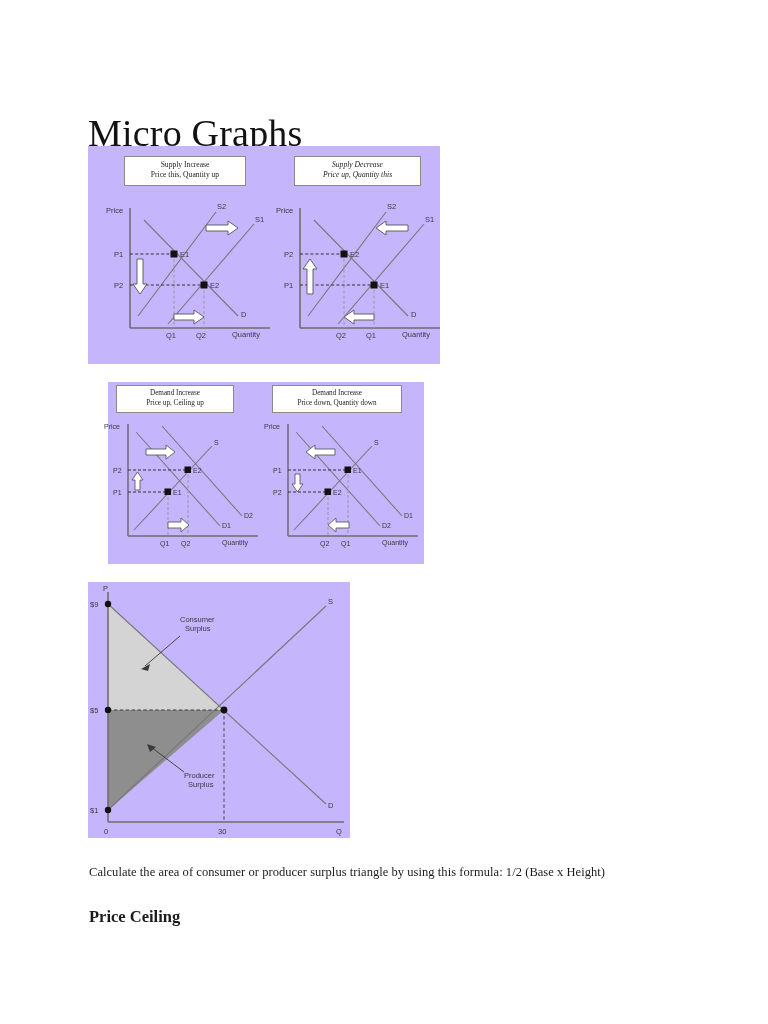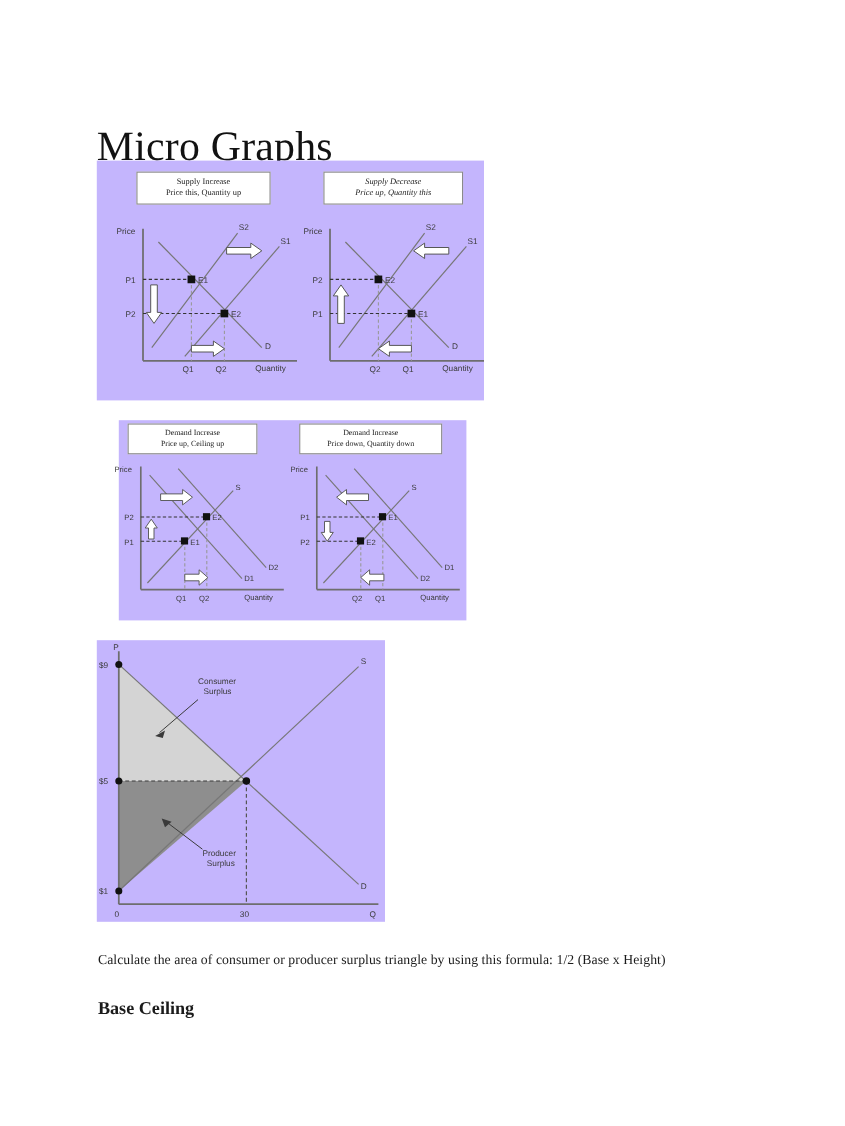--- a/index.html
+++ b/index.html
@@ -283,15 +283,15 @@
       <polygon points="53,87 62,82 60,89" fill="#3a3a3a"></polygon>
 
       <text x="96" y="196" font-size="7.5">Producer</text>
       <text x="100" y="205" font-size="7.5">Surplus</text>
       <line x1="96" y1="190" x2="63" y2="165" stroke="#3a3a3a" stroke-width="0.9"></line>
       <polygon points="59,162 68,165 62,170" fill="#3a3a3a"></polygon>
     </svg>
   </div>
 
   <p class="body-line" id="formula-text">Calculate the area of consumer or producer surplus triangle by using this formula: 1/2 (Base x Height)</p>
-  <h2 class="body-line" id="price-ceiling-heading">Base Ceiling</h2>
+  <h2 class="body-line" id="price-ceiling-heading">Price Ceiling</h2>
 
 </div>
 
 </body></html>

